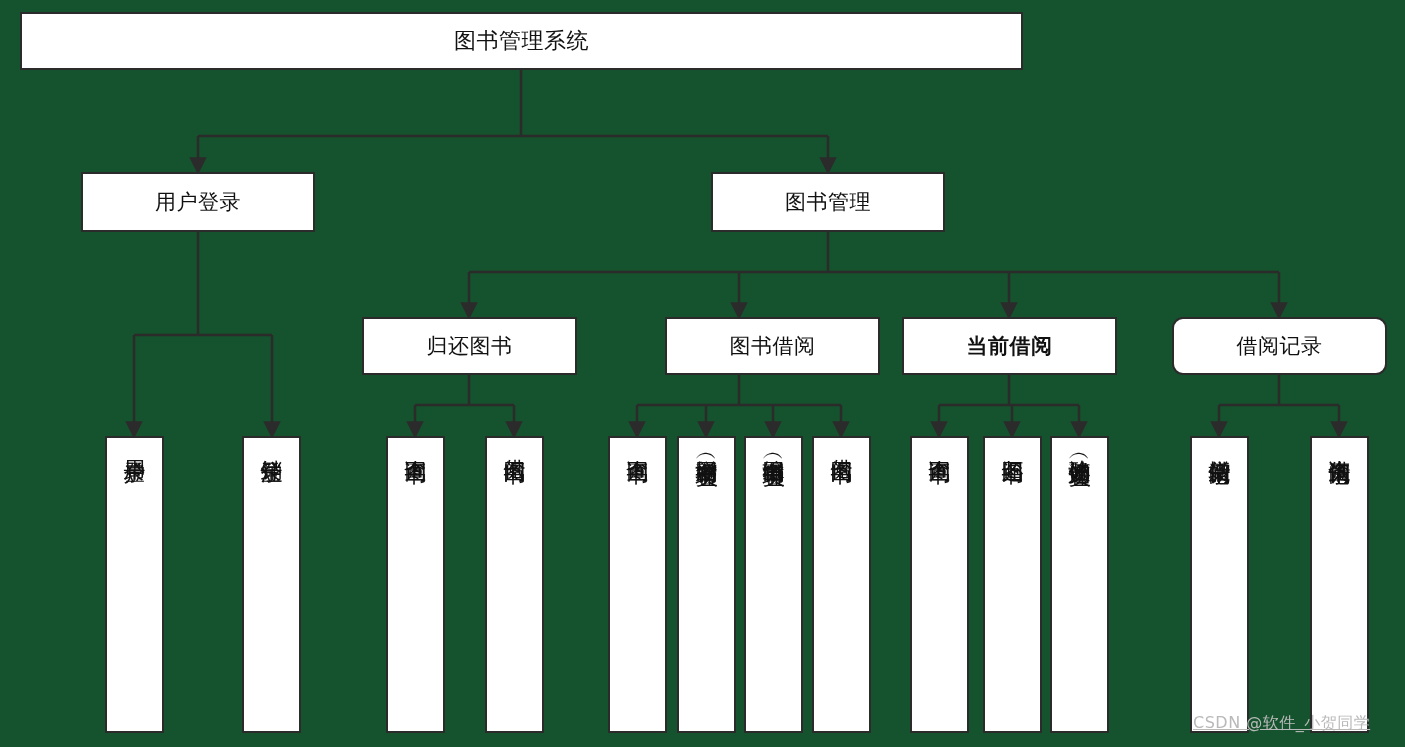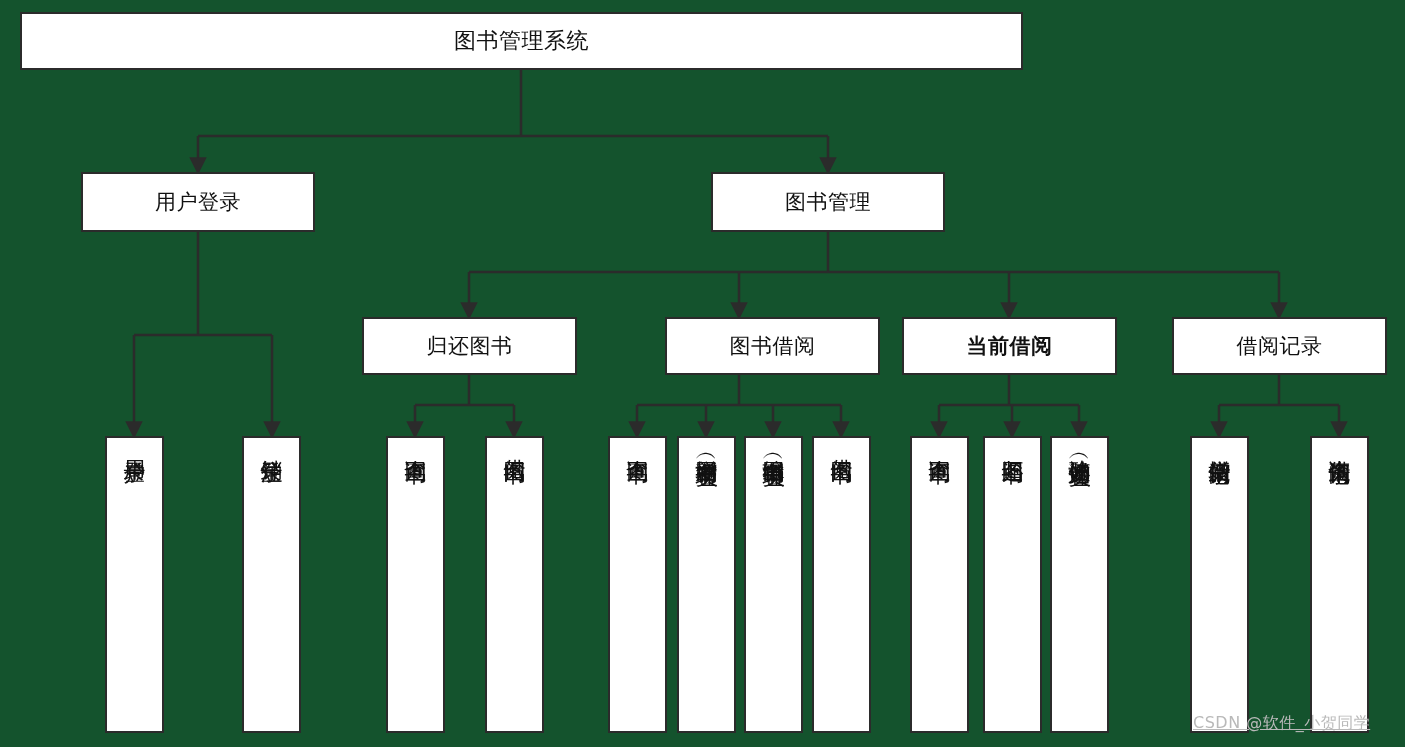--- a/index.html
+++ b/index.html
@@ -145,21 +145,21 @@
 
   <div class="node horiz" style="left:362px; top:317px; width:215px; height:58px;">
     <span class="node-label">归还图书</span>
   </div>
   <div class="node horiz" style="left:632px; top:317px; width:215px; height:58px;margin-left:33px;">
     <span class="node-label">图书借阅</span>
   </div>
   <div class="node horiz" style="left:902px; top:317px; width:215px; height:58px;font-weight:bold;">
     <span class="node-label">当前借阅</span>
   </div>
-  <div class="node horiz" style="left:1172px; top:317px; width:215px; height:58px;">
+  <div class="node horiz" style="left:1172px; top:317px; width:215px; height:58px;border-radius:11px;">
     <span class="node-label">借阅记录</span>
   </div>
 
   <div class="node vert" style="left:105px; top:436px; width:59px; height:297px;">
     <span class="node-label">用户登录</span>
   </div>
   <div class="node vert" style="left:242px; top:436px; width:59px; height:297px;">
     <span class="node-label">注销登录</span>
   </div>
 

